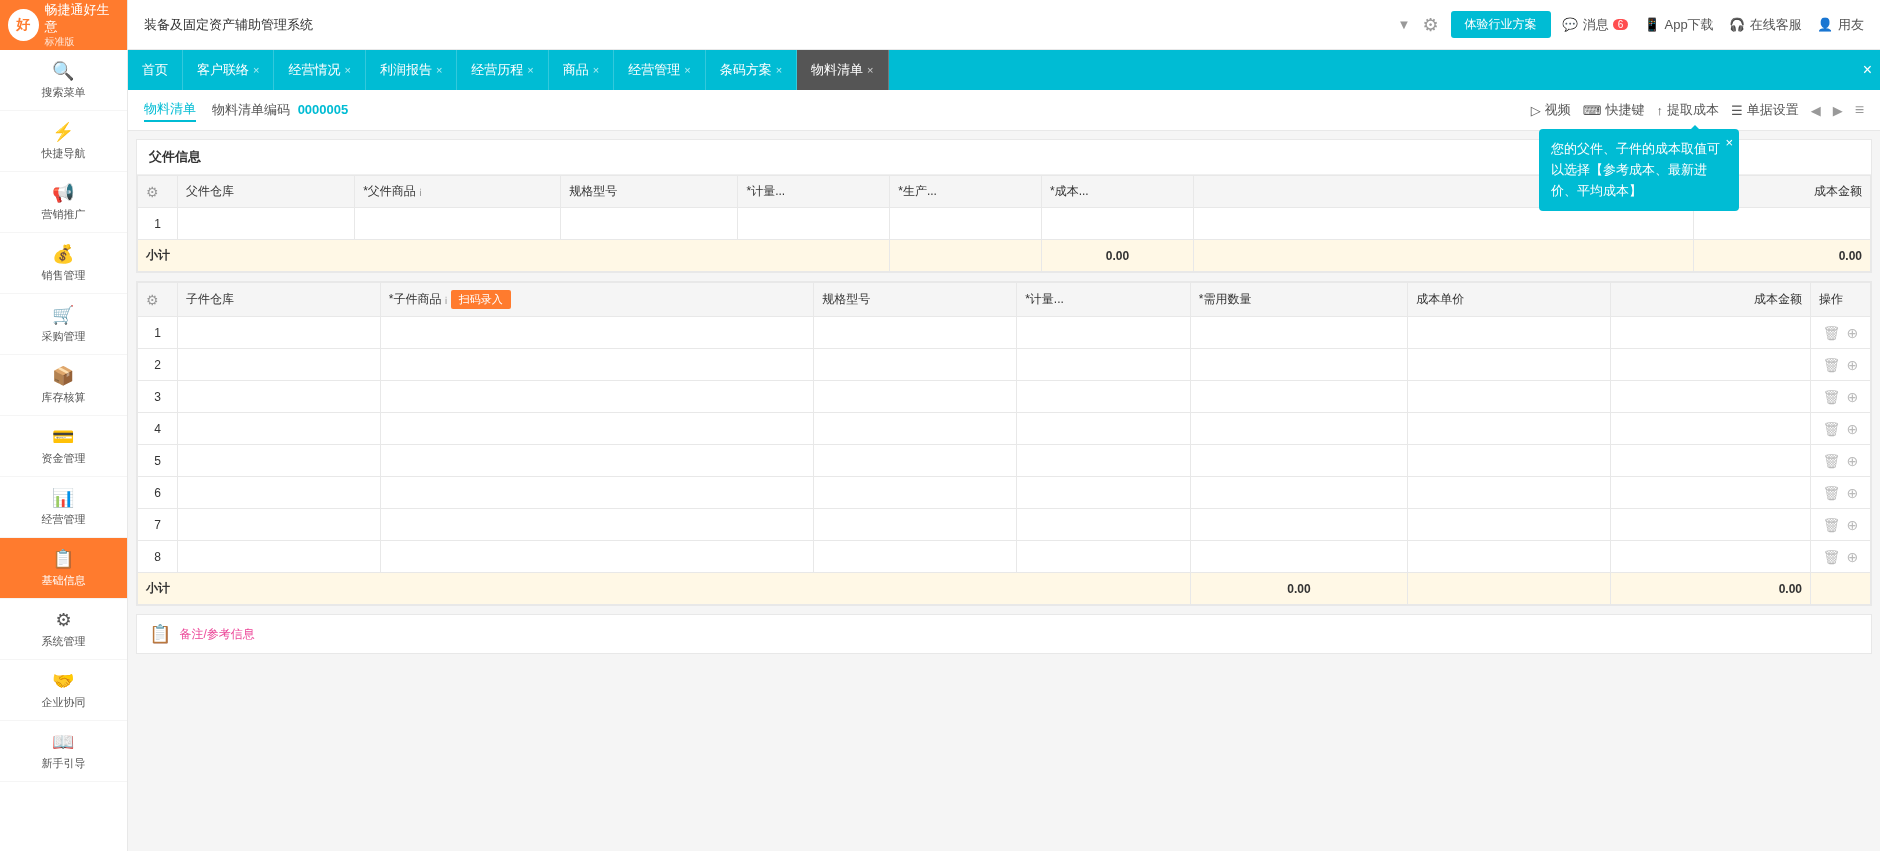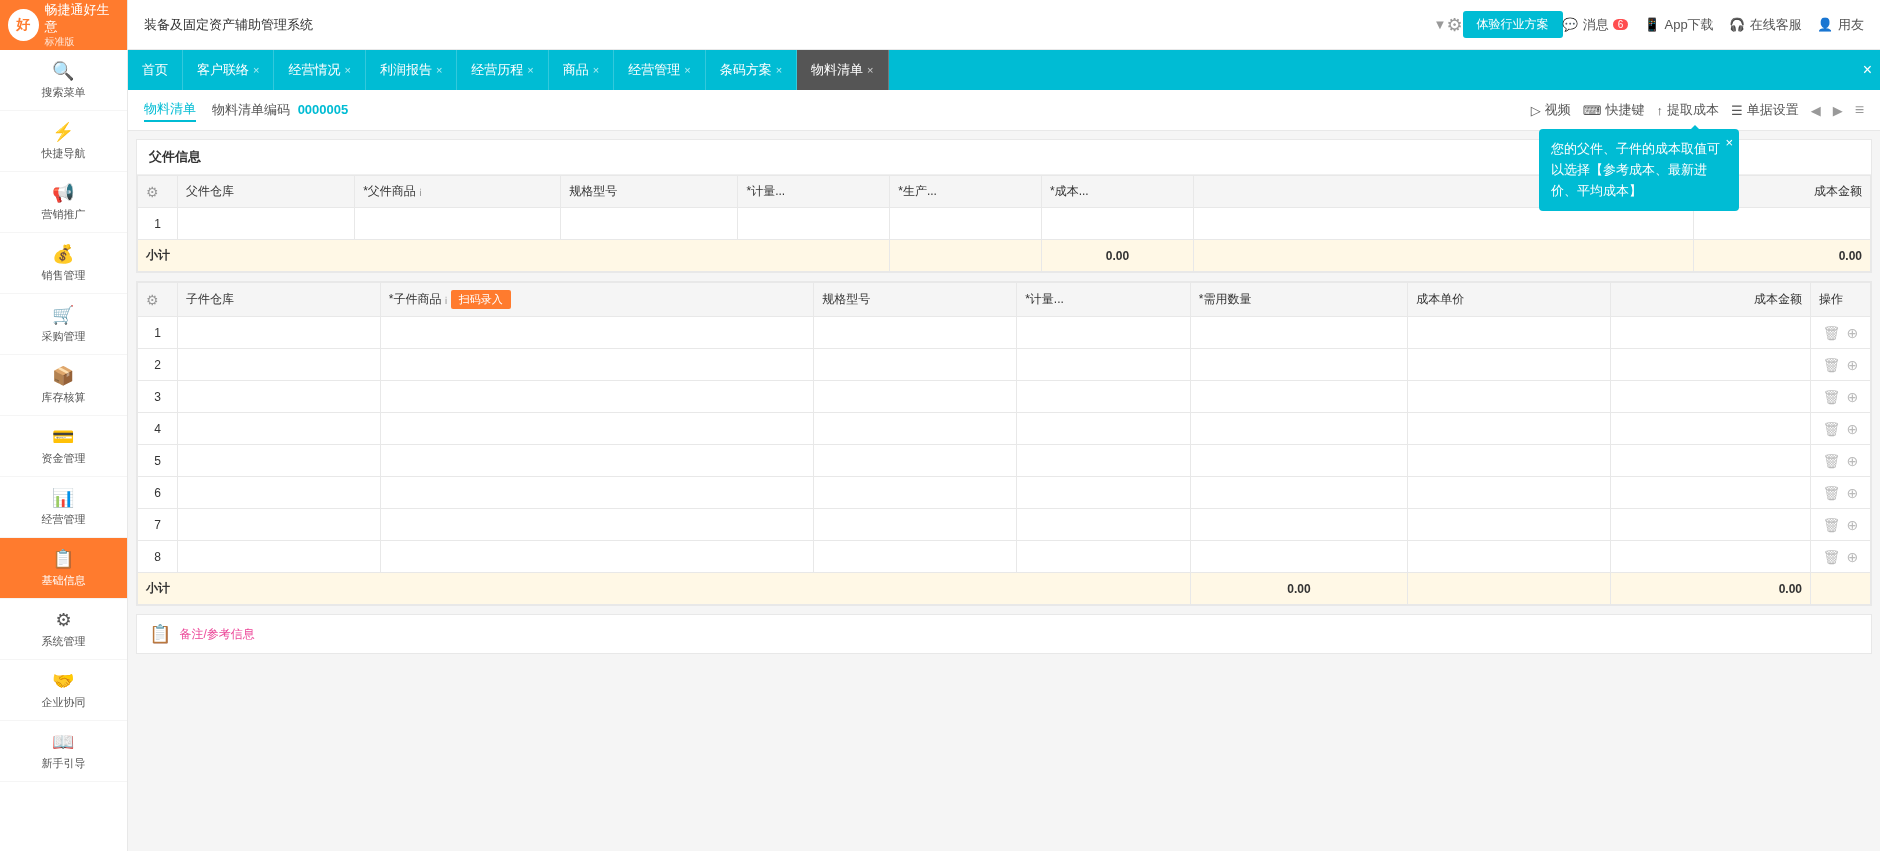--- a/index.html
+++ b/index.html
@@ -13,21 +13,21 @@
     .logo-text { color: #fff; font-size: 12px; line-height: 1.3; }
     .sidebar-item { display: flex; flex-direction: column; align-items: center; padding: 10px 4px; cursor: pointer; color: #555; border-bottom: 1px solid #f5f5f5; }
     .sidebar-item.active { background: #ff7b2e; color: #fff; }
     .sidebar-item .icon { font-size: 18px; margin-bottom: 3px; }
     .sidebar-item .label { font-size: 11px; text-align: left; }
 
     
     .main { flex: 1; display: flex; flex-direction: column; overflow: hidden; }
 
     
-    .topbar { background: #fff; height: 50px; display: flex; align-items: center; padding: 0 16px; border-bottom: 1px solid #e8e8e8; }
+    .topbar { background: #fff; height: 50px; display: flex; align-items: center; padding: 0 16px; border-bottom: 1px solid #e8e8e8; gap: 12px; }
     .topbar-title { font-size: 13px; color: #333; flex: 1; }
     .topbar-btn { background: #00bcd4; color: #fff; border: none; padding: 5px 14px; border-radius: 3px; cursor: pointer; font-size: 12px; }
     .topbar-settings { color: #999; font-size: 18px; cursor: pointer; }
     .topbar-right { display: flex; align-items: center; gap: 16px; margin-left: auto; }
     .topbar-right-item { display: flex; align-items: center; gap: 4px; color: #555; font-size: 12px; cursor: pointer; }
     .badge { background: #ff4d4f; color: #fff; border-radius: 10px; font-size: 10px; padding: 0 5px; }
 
     
     .nav-tabs { background: #00bcd4; display: flex; align-items: center; height: 40px; overflow: hidden; }
     .nav-tab { padding: 0 14px; height: 40px; display: flex; align-items: center; color: #fff; cursor: pointer; font-size: 13px; white-space: nowrap; gap: 4px; border-right: 1px solid rgba(255,255,255,0.2); }

